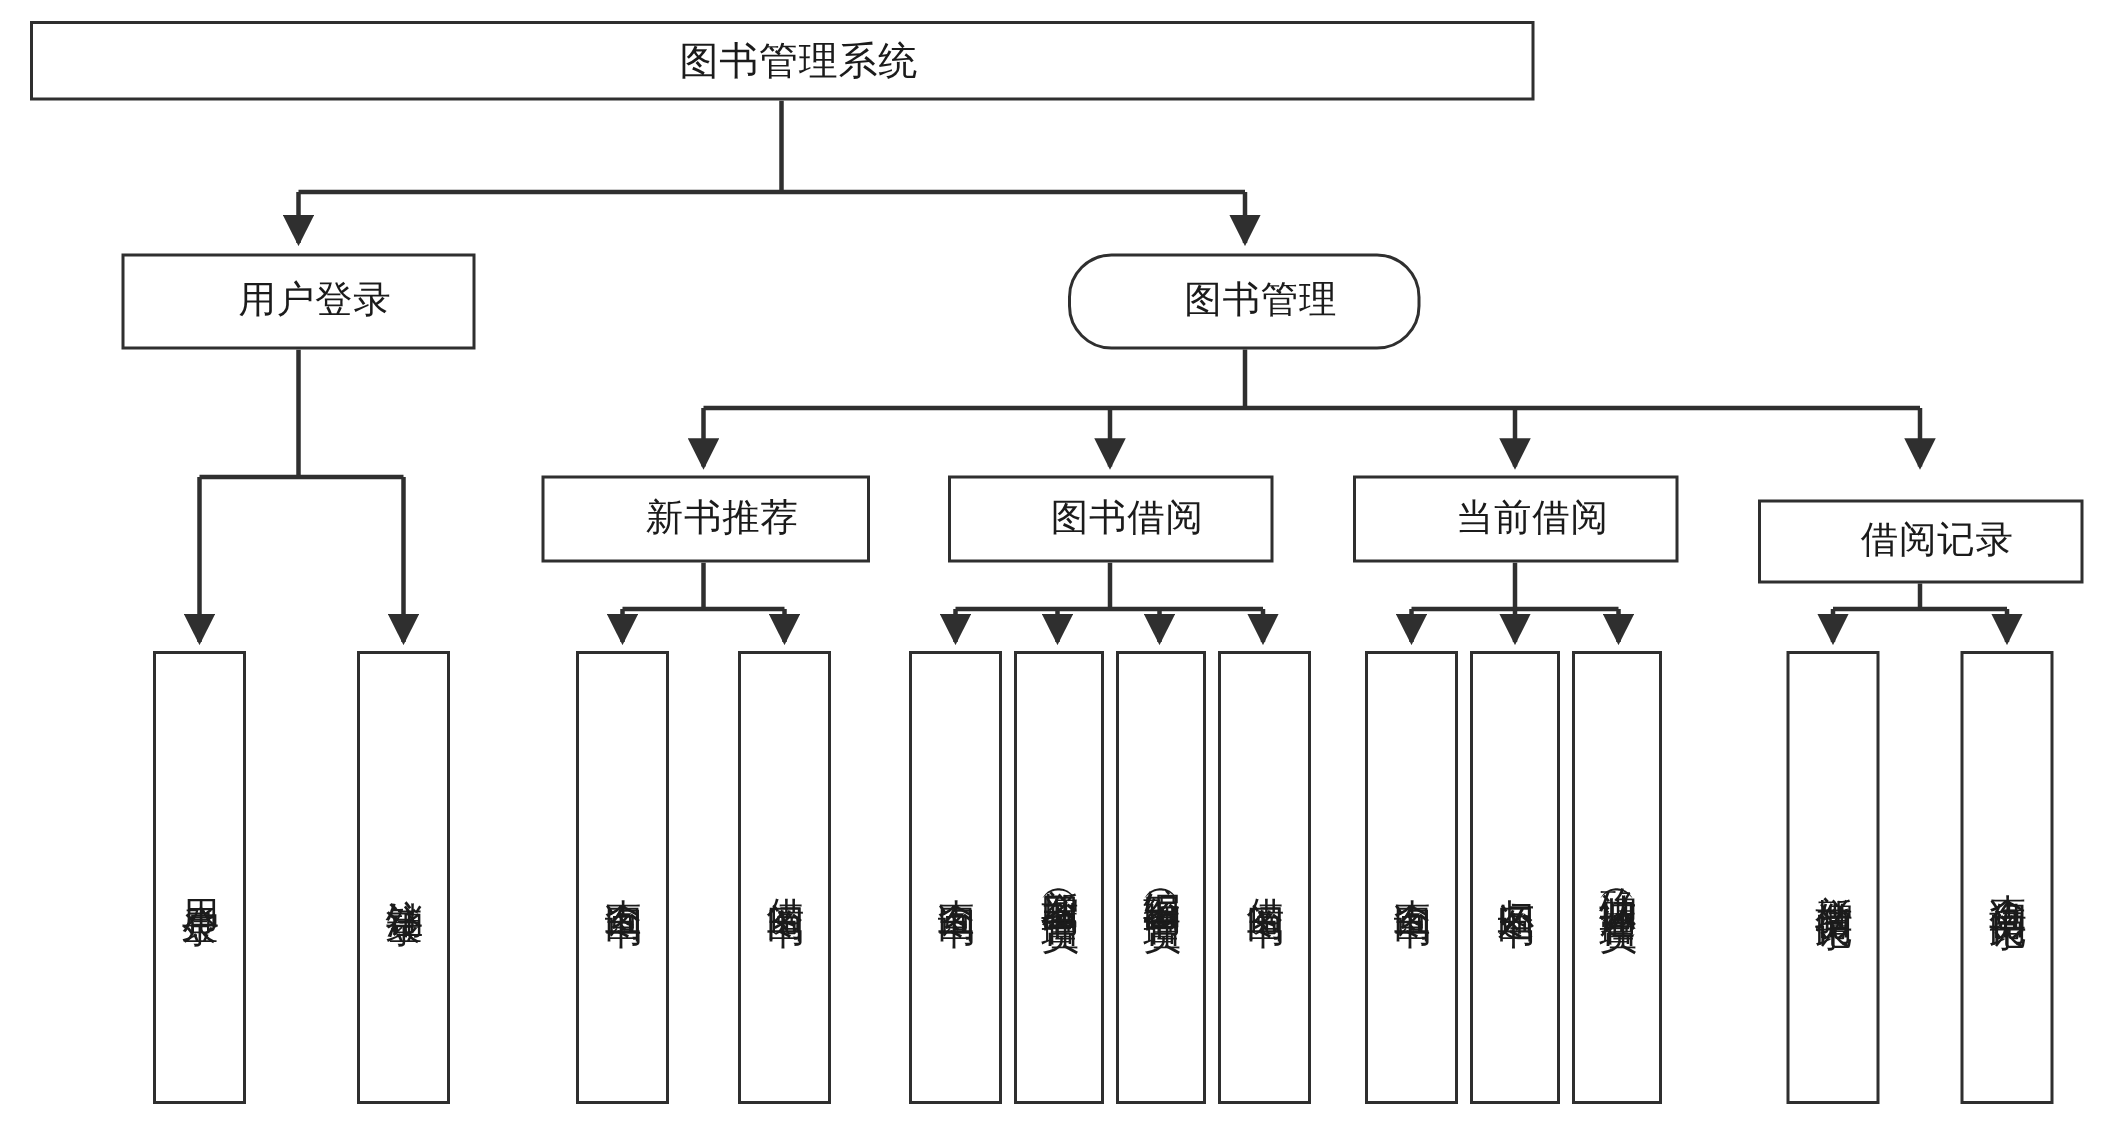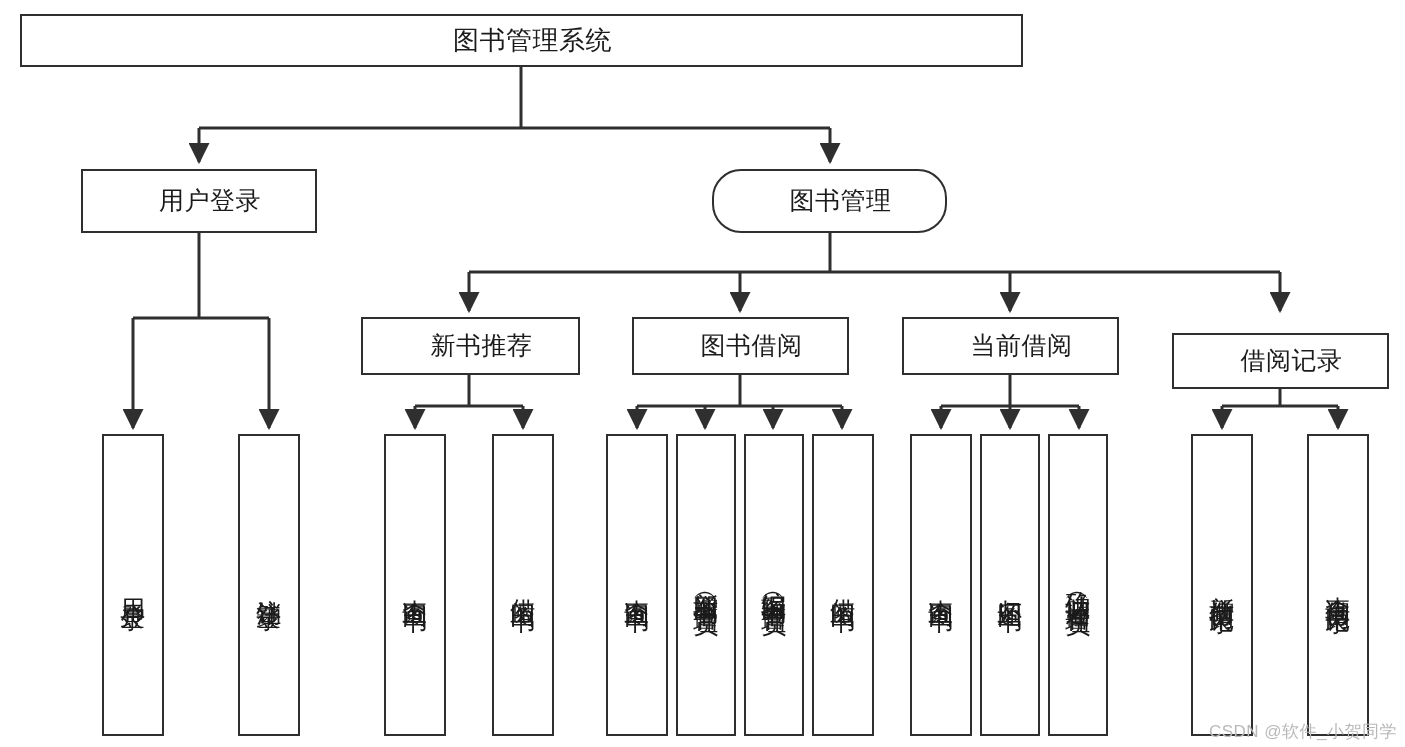--- a/index.html
+++ b/index.html
@@ -199,15 +199,14 @@
   </div>
 
   <div class="node vert" style="left:1191px; top:434px; width:62px; height:302px;">
     <span class="node-label">新增借阅记录</span>
   </div>
 
   <div class="node vert" style="left:1307px; top:434px; width:62px; height:302px;">
     <span class="node-label">查询借阅记录</span>
   </div>
 
-  <div class="watermark">CSDN @软件_小贺同学</div>
 
 </div>
 
 </body></html>

